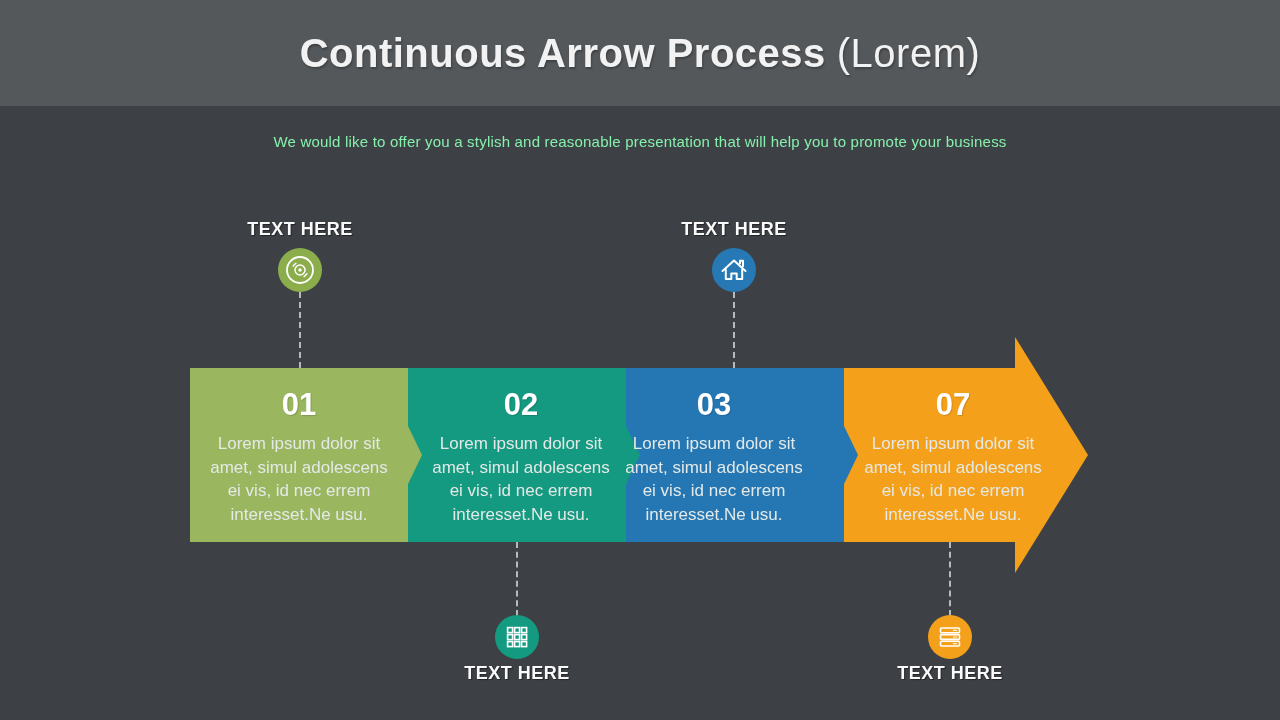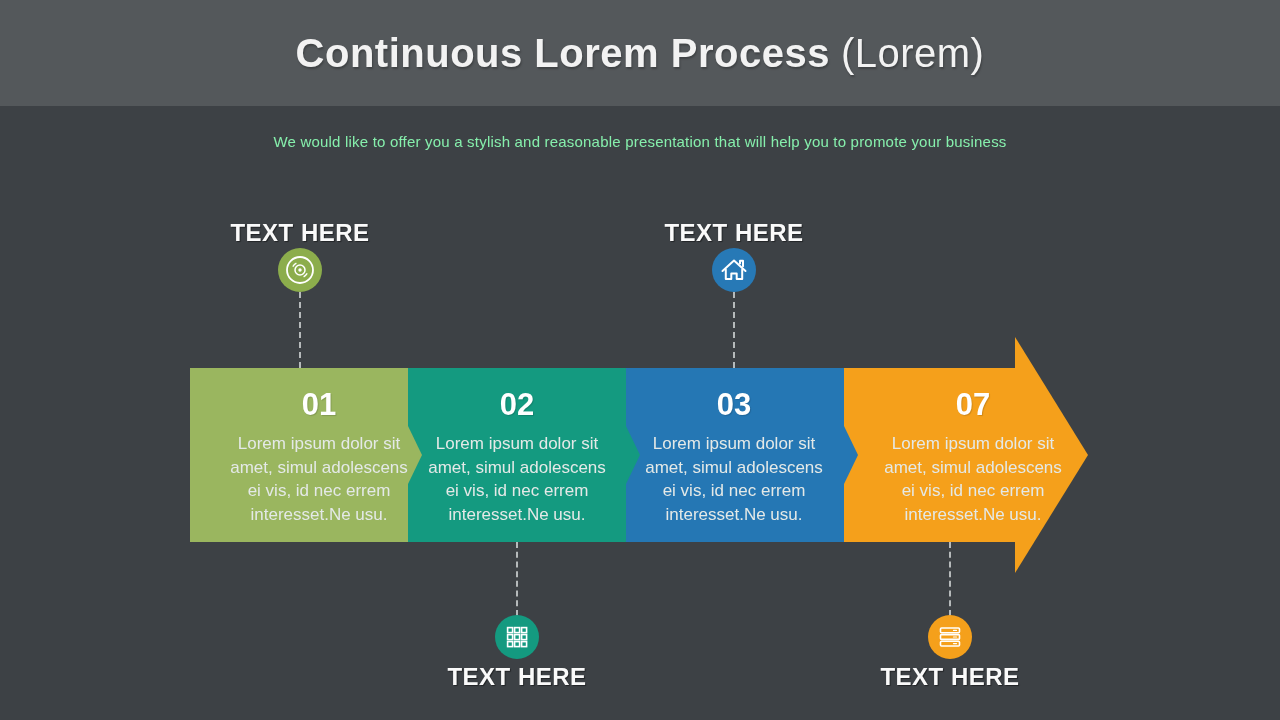--- a/index.html
+++ b/index.html
@@ -20,21 +20,21 @@
   .title .t-bold{font-weight:700;}
   .title .t-light{font-weight:400;margin-left:11px;}
   
   .subtitle{
     position:absolute;left:0;top:133px;width:1280px;text-align:center;
     font-size:15px;color:#86efac;letter-spacing:0.2px;
   }
   
   .marker-label{
     position:absolute;width:200px;text-align:center;
-    font-size:24px;font-weight:700;color:#fafafa;letter-spacing:0.5px;
+    font-size:18px;font-weight:700;color:#fafafa;letter-spacing:0.5px;
     text-shadow:1px 1px 1px rgba(0,0,0,0.45);
   }
   .icon-circle{
     position:absolute;width:44px;height:44px;border-radius:50%;
     display:flex;align-items:center;justify-content:center;z-index:2;
   }
   .icon-circle svg{display:block;}
   .c-green{background:#8cad4c;}
   .c-blue{background:#2779b6;}
   .c-teal{background:#149a80;}
@@ -57,40 +57,40 @@
   .ch2{left:626px;border-left:14px solid #149a80;}
   .ch3{left:844px;border-left:14px solid #2577b4;}
   .arrow-head{
     position:absolute;left:1015px;top:337px;width:0;height:0;z-index:1;
     border-top:118px solid transparent;border-bottom:118px solid transparent;
     border-left:73px solid #f5a01b;
   }
   
   .block-content{
     position:absolute;top:368px;width:218px;height:174px;z-index:3;
-    text-align:center;color:#fff;padding-left:20px;
+    text-align:center;color:#fff;
   }
-  .bc1{left:190px;}.bc2{left:388px;}.bc3{left:605px;}.bc4{left:844px;}
+  .bc1{left:190px;}.bc2{left:412px;}.bc3{left:605px;}.bc4{left:844px;}
   .block-number{
     margin-top:19px;font-size:31px;font-weight:700;color:#ffffff;
     text-shadow:1px 1px 1px rgba(0,0,0,0.15);
   }
   .block-body{
     width:180px;margin:9px auto 0;font-size:17px;line-height:23.5px;
     color:#e4e9e7;
   }
 </style>
 </head>
 <body>
 
 <div class="slide">
 
   <div class="header">
     <div class="title">
-      <span class="t-bold">Continuous Lorem Process</span><span class="t-light">(Lorem)</span>
+      <span class="t-bold">Continuous Arrow Process</span><span class="t-light">(Lorem)</span>
     </div>
   </div>
 
   <div class="subtitle">We would like to offer you a stylish and reasonable presentation that will help you to promote your business</div>
 
   <div class="connector" style="left:299px;top:292px;height:76px;"></div>
   <div class="connector" style="left:733px;top:292px;height:76px;"></div>
   <div class="connector" style="left:516px;top:542px;height:74px;"></div>
   <div class="connector" style="left:949px;top:542px;height:74px;"></div>
 

